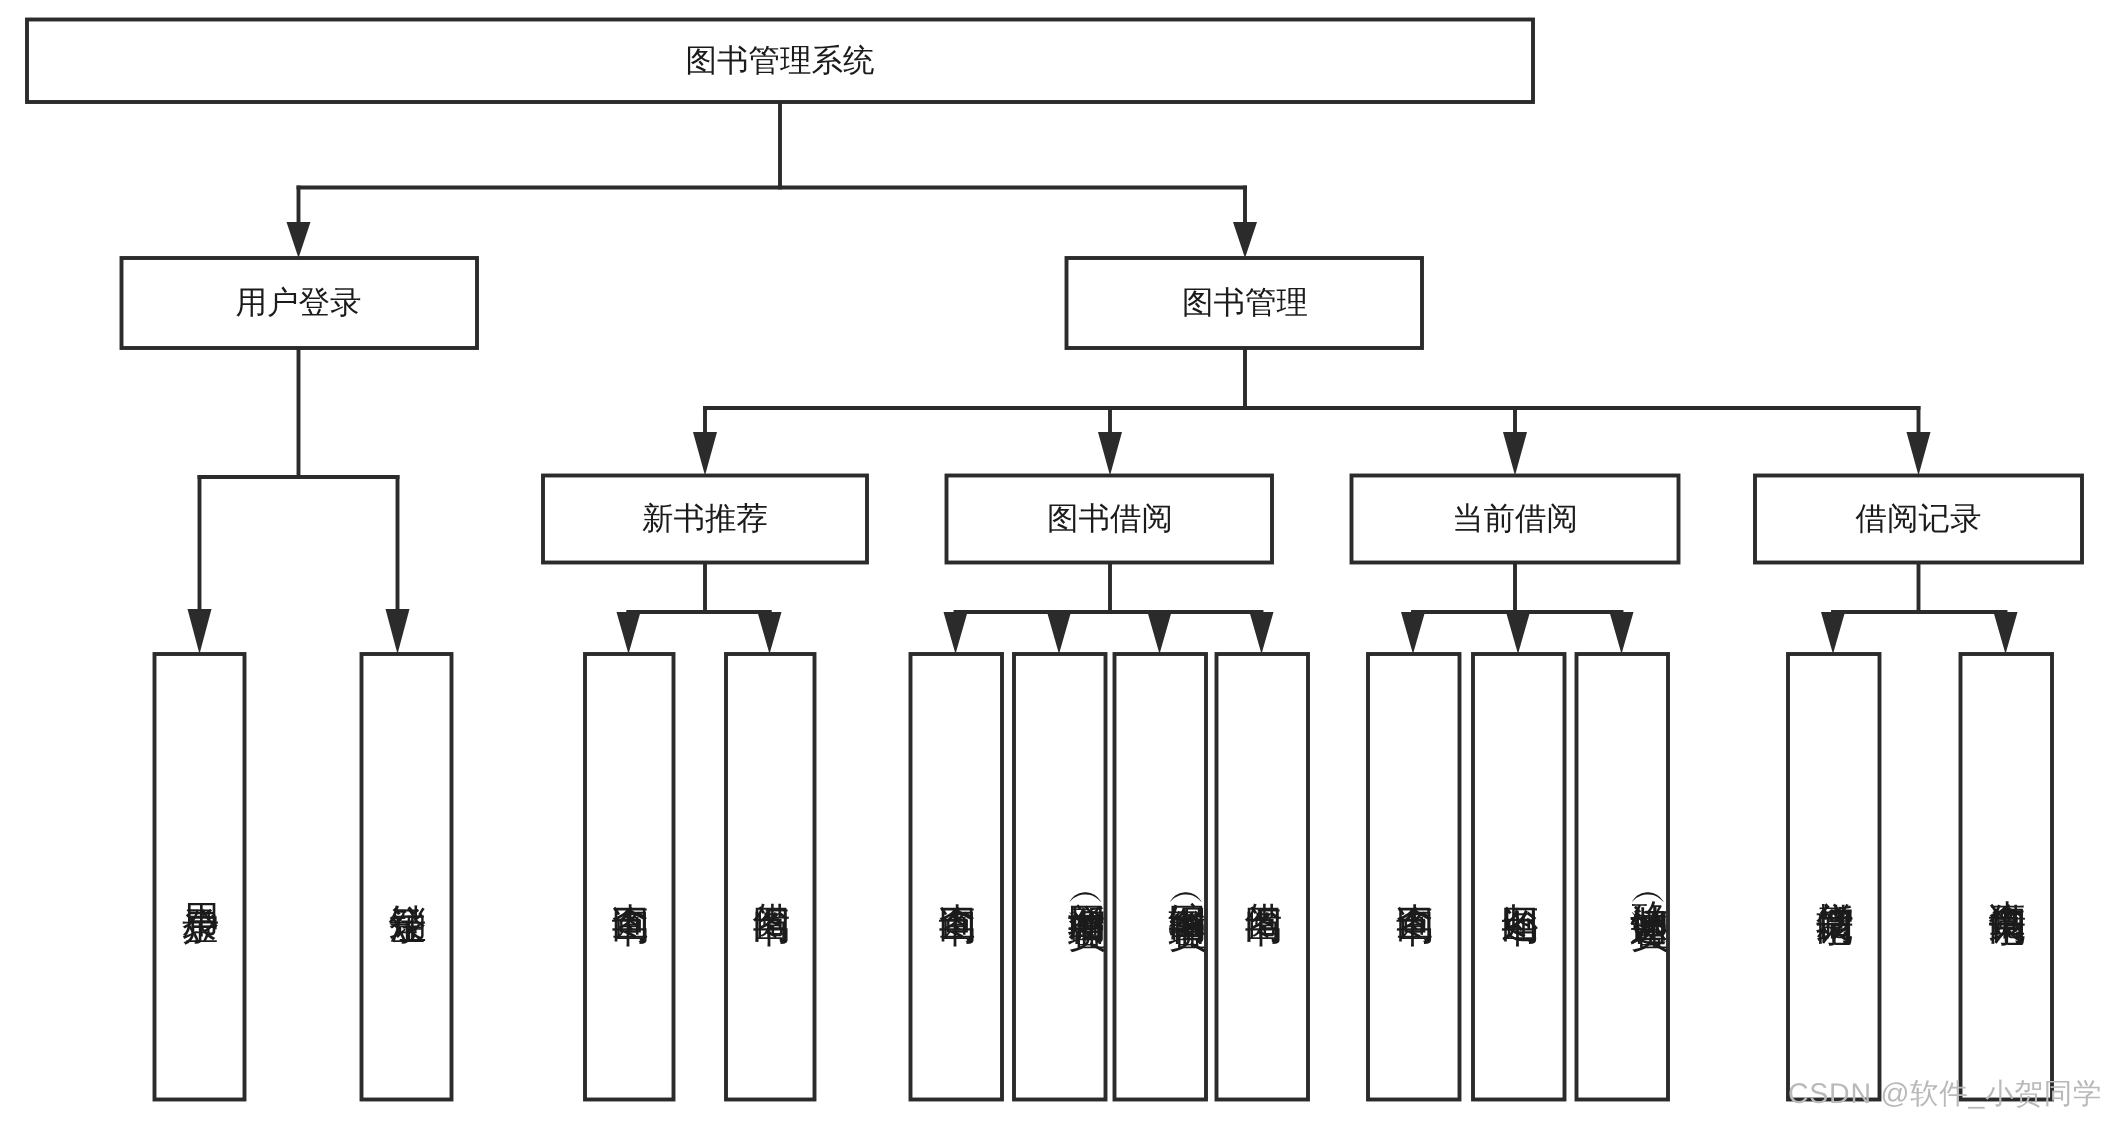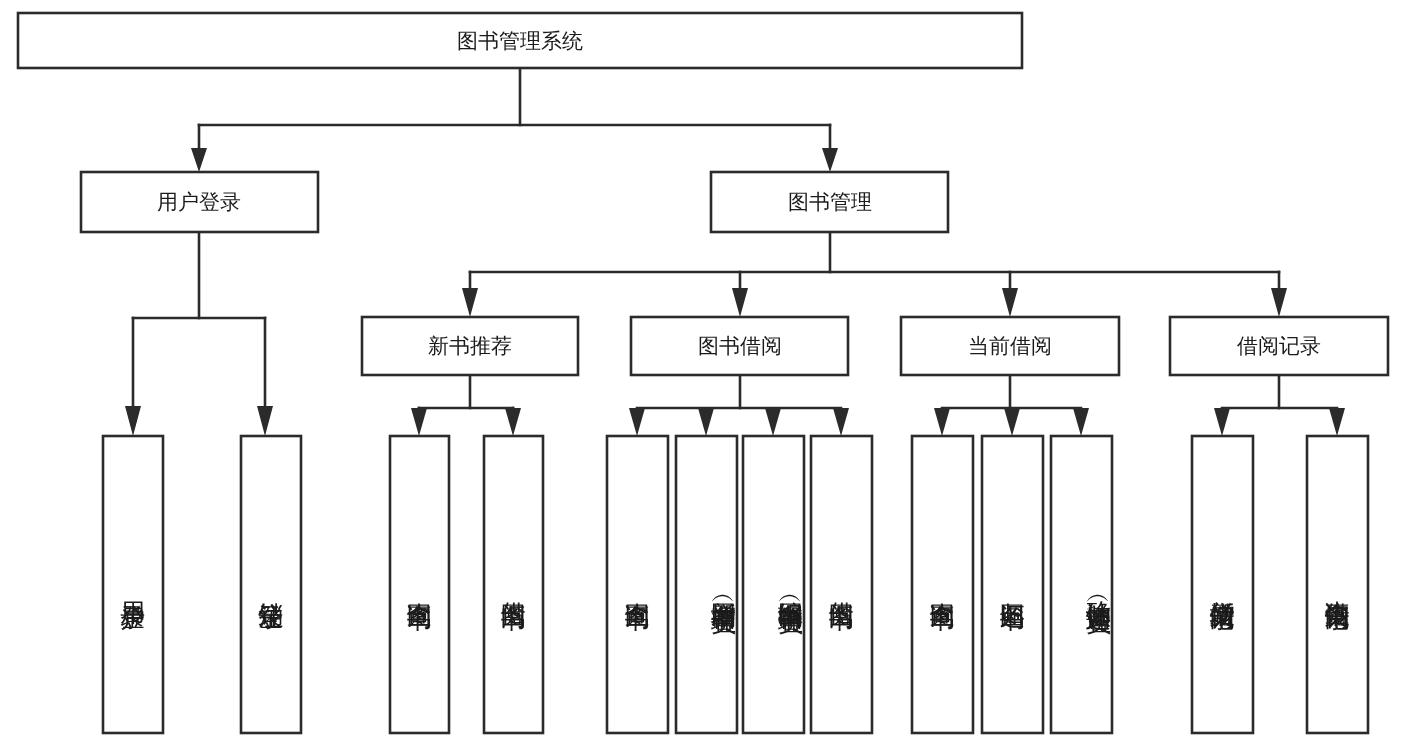--- a/index.html
+++ b/index.html
@@ -221,14 +221,15 @@
   <div class="leaf-label" style="left:912px; top:436px; width:61px; height:297px; display:flex; align-items:center; justify-content:center;">查询图书</div>
 
   <div class="leaf-label" style="left:982px; top:436px; width:61px; height:297px; display:flex; align-items:center; justify-content:center;">归还图书</div>
 
   <div class="leaf-label" style="left:1051px; top:442px; width:61px; height:291px; display:flex; align-items:flex-start; justify-content:center;">确认归还（管理员）</div>
 
   <div class="leaf-label" style="left:1192px; top:436px; width:61px; height:297px; display:flex; align-items:center; justify-content:center;">新增借阅记录</div>
 
   <div class="leaf-label" style="left:1307px; top:436px; width:61px; height:297px; display:flex; align-items:center; justify-content:center;">查询借阅记录</div>
 
+  <div class="watermark" style="left:1192px; top:716px;">CSDN @软件_小贺同学</div>
 
 </div>
 
 </body></html>

